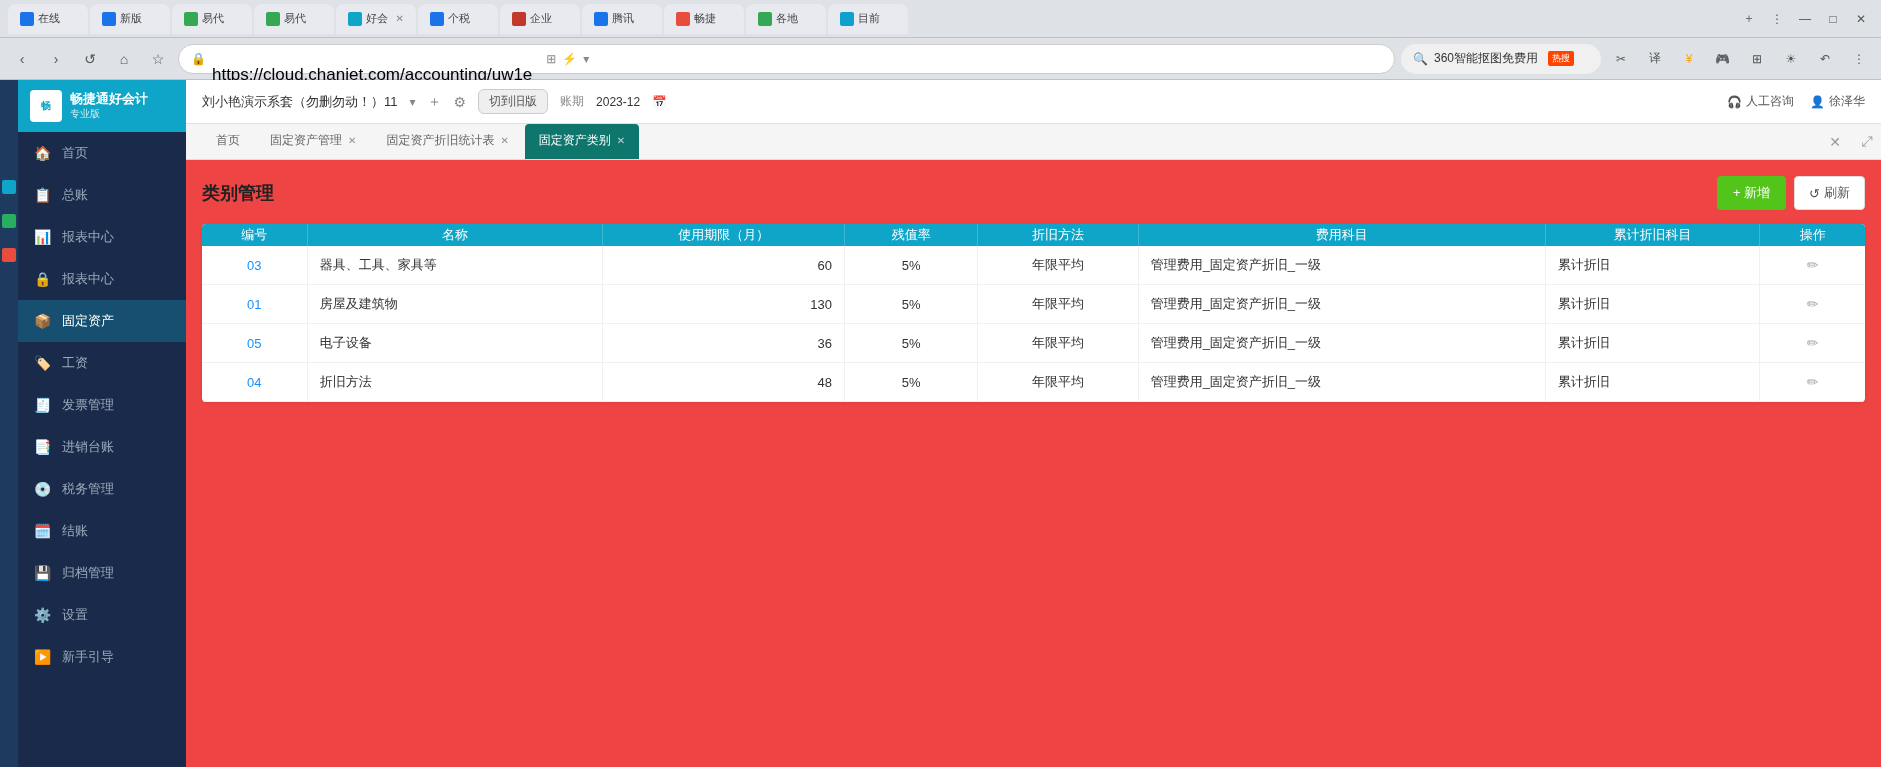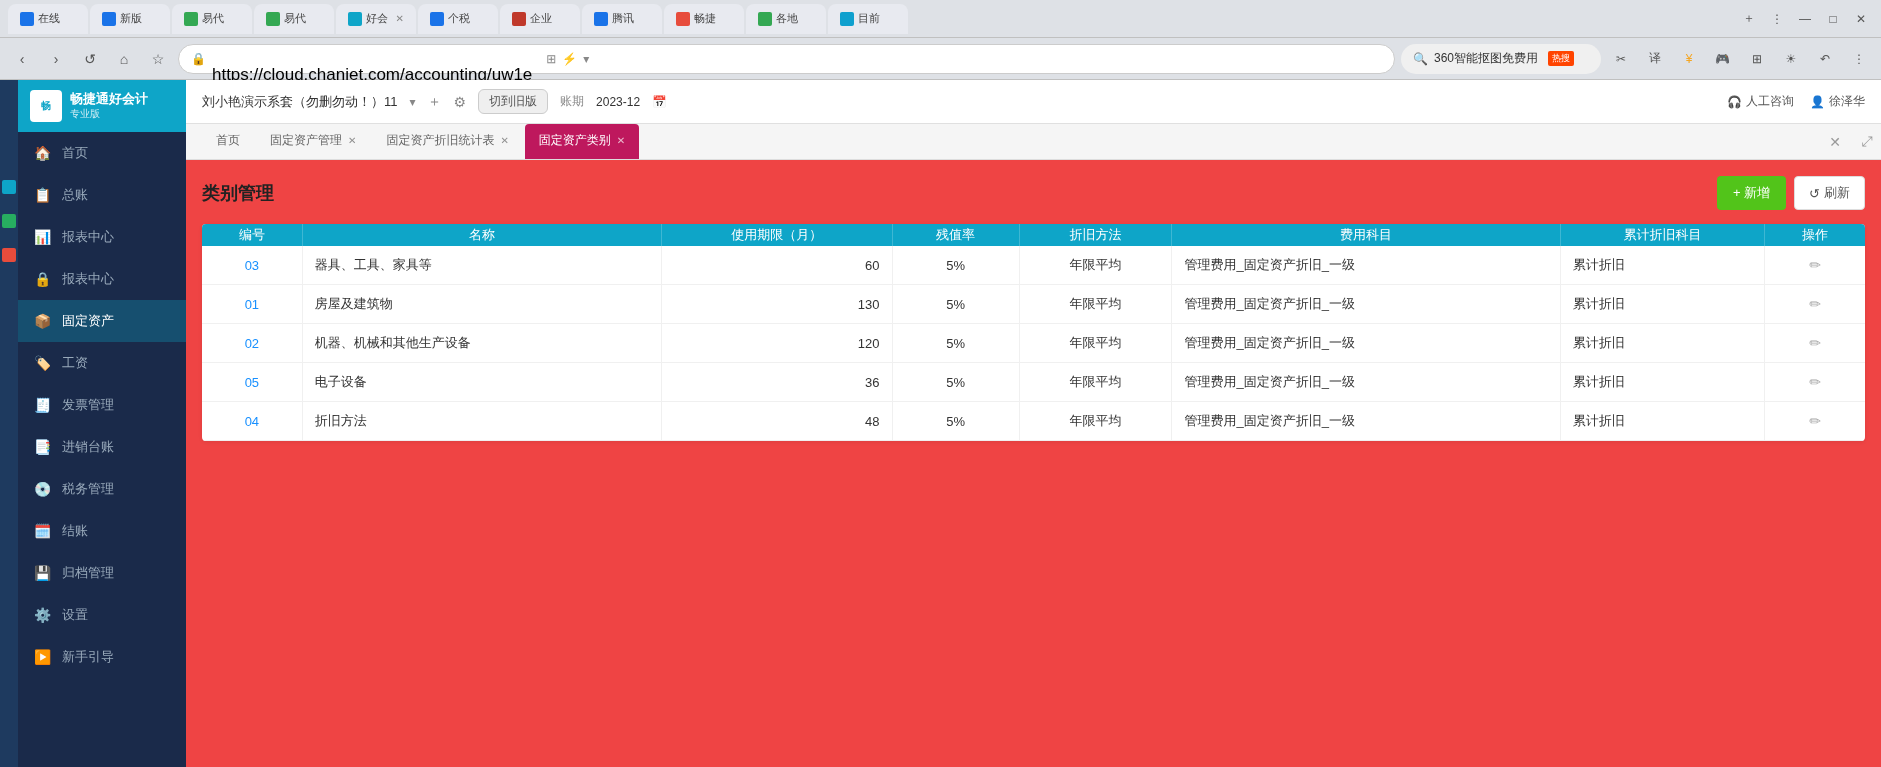--- a/index.html
+++ b/index.html
@@ -52,21 +52,21 @@
     .period-value { color: #333; }
     .switch-btn { border: 1px solid #ccc; border-radius: 6px; padding: 3px 10px; font-size: 12px; cursor: pointer; color: #555; }
     .calendar-icon { color: #0ea5c8; cursor: pointer; }
     .app-header-right { display: flex; align-items: center; gap: 16px; font-size: 12px; color: #555; }
     .service-btn { display: flex; align-items: center; gap: 4px; cursor: pointer; color: #555; }
     .user-info { display: flex; align-items: center; gap: 4px; cursor: pointer; color: #555; }
 
     
     .tabs-bar { background: #f5f5f5; display: flex; align-items: center; padding: 0 0 0 16px; border-bottom: 1px solid #ddd; gap: 4px; }
     .page-tab { padding: 8px 14px; font-size: 12px; cursor: pointer; color: #666; border-bottom: 2px solid transparent; display: flex; align-items: center; gap: 6px; white-space: nowrap; }
-    .page-tab.active { color: #fff; background: #be185d; border-radius: 4px 4px 0 0; }
+    .page-tab.active { color: #fff; background: #0f766e; border-radius: 4px 4px 0 0; }
     .page-tab .tab-x { font-size: 10px; cursor: pointer; opacity: 0.7; }
     .tabs-close-btn { margin-left: auto; width: 28px; height: 28px; display: flex; align-items: center; justify-content: center; font-size: 14px; cursor: pointer; color: #999; }
     .tabs-expand-btn { width: 28px; height: 28px; display: flex; align-items: center; justify-content: center; font-size: 14px; cursor: pointer; color: #999; }
 
     
     .page-body { flex: 1; padding: 16px; overflow-y: auto; background: #ef4444; }
     .page-title-row { display: flex; align-items: center; justify-content: space-between; margin-bottom: 14px; }
     .page-title { font-size: 18px; font-weight: bold; color: #222; }
     .action-btns { display: flex; gap: 8px; }
     .btn-add { background: #52c41a; color: #fff; border: none; border-radius: 4px; padding: 7px 16px; font-size: 13px; cursor: pointer; display: flex; align-items: center; gap: 4px; }
@@ -340,30 +340,20 @@
     <td class="center"><span class="link-text">01</span></td>
     <td>房屋及建筑物</td>
     <td class="num">130</td>
     <td class="center">5%</td>
     <td class="center">年限平均</td>
     <td>管理费用_固定资产折旧_一级</td>
     <td>累计折旧</td>
     <td class="center"><span class="edit-icon">✏</span></td>
   </tr>
             <tr>
-    <td class="center"><span class="link-text">02</span></td>
-    <td>机器、机械和其他生产设备</td>
-    <td class="num">120</td>
-    <td class="center">5%</td>
-    <td class="center">年限平均</td>
-    <td>管理费用_固定资产折旧_一级</td>
-    <td>累计折旧</td>
-    <td class="center"><span class="edit-icon">✏</span></td>
-  </tr>
-            <tr>
     <td class="center"><span class="link-text">05</span></td>
     <td>电子设备</td>
     <td class="num">36</td>
     <td class="center">5%</td>
     <td class="center">年限平均</td>
     <td>管理费用_固定资产折旧_一级</td>
     <td>累计折旧</td>
     <td class="center"><span class="edit-icon">✏</span></td>
   </tr>
             <tr>

